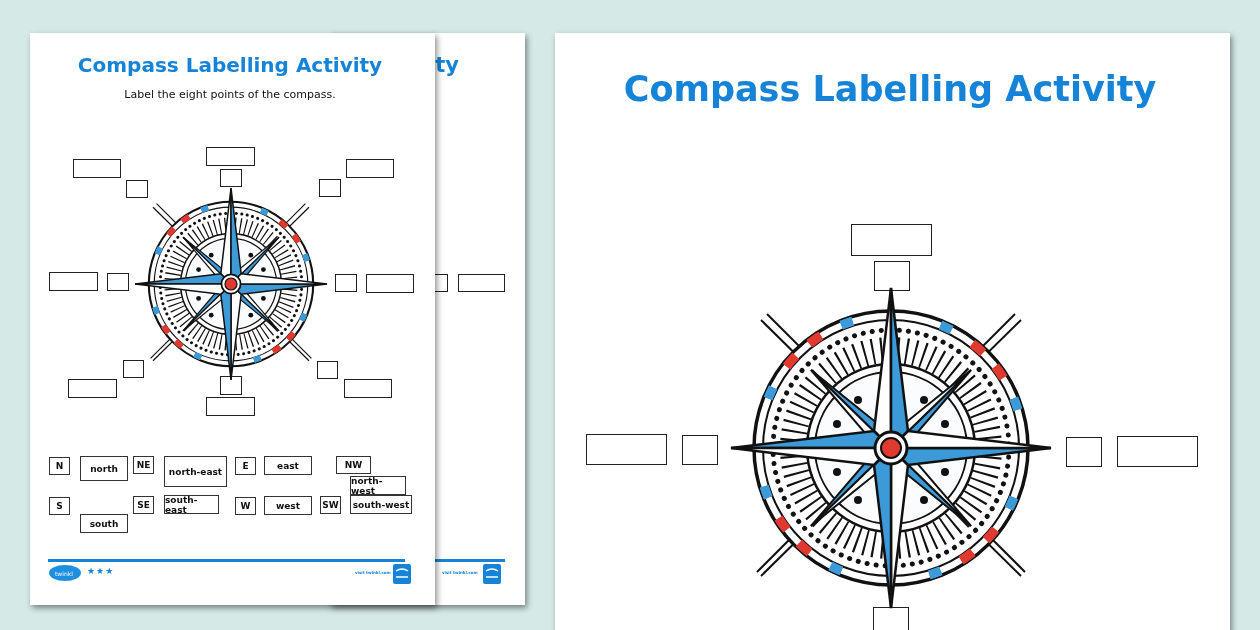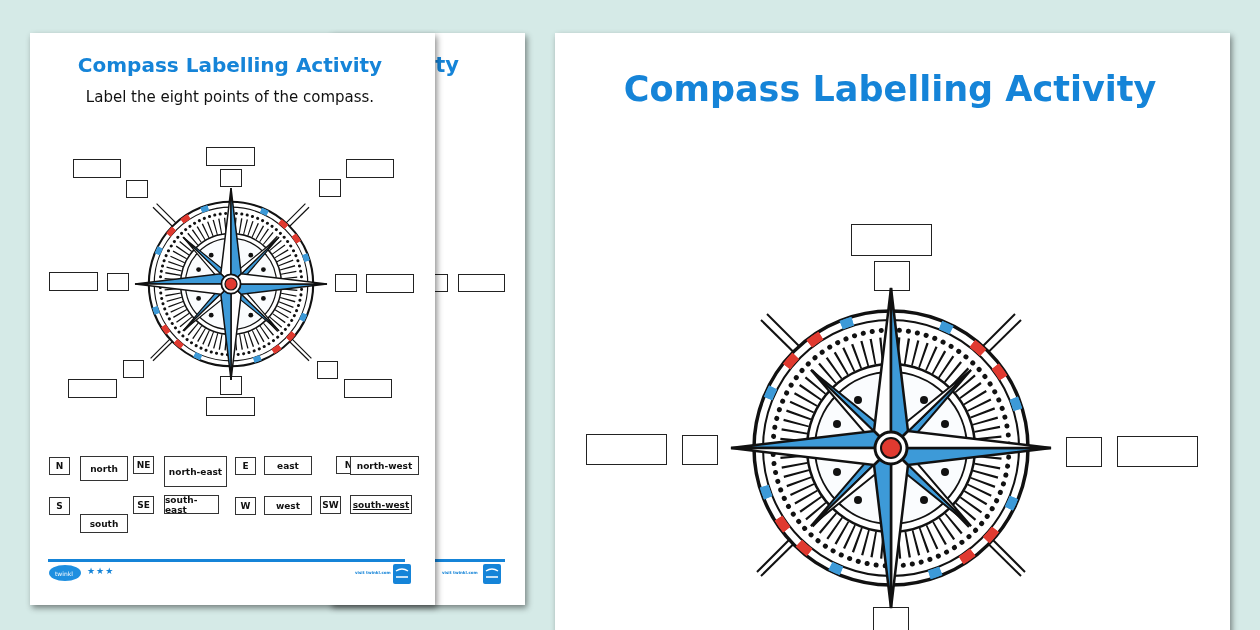--- a/index.html
+++ b/index.html
@@ -23,21 +23,21 @@
   <div class="footer-line" style="left:0;top:526px;width:175px;"></div>
   <div class="footer-url" style="left:112px;top:537px;">visit twinkl.com</div>
   <svg style="left:152px;top:530px;" width="20" height="22">
       <rect x="1" y="1" width="18" height="20" rx="2" fill="#1584d8"></rect>
       <path d="M4 8 Q10 4 16 8 M4 14 H16" stroke="#fff" stroke-width="1.5" fill="none"></path>
     </svg>
 </div>
 
 <div class="sheet" style="left:30px;top:33px;width:405px;height:572px;">
   <div class="title" style="left:0;width:400px;top:20px;font-size:20px;">Compass Labelling Activity</div>
-  <div class="subtitle" style="left:0;width:400px;top:55px;font-size:15px;">Label the eight points of the compass.</div>
+  <div class="subtitle" style="left:0;width:400px;top:55px;font-size:11px;">Label the eight points of the compass.</div>
 
   <div class="box" style="left:176px;top:114px;width:49px;height:19px;"></div>
   <div class="box" style="left:190px;top:136px;width:22px;height:18px;"></div>
   <div class="box" style="left:43px;top:126px;width:48px;height:19px;"></div>
   <div class="box" style="left:96px;top:147px;width:22px;height:18px;"></div>
   <div class="box" style="left:316px;top:126px;width:48px;height:19px;"></div>
   <div class="box" style="left:289px;top:146px;width:22px;height:18px;"></div>
   <div class="box" style="left:19px;top:239px;width:49px;height:19px;"></div>
   <div class="box" style="left:77px;top:240px;width:22px;height:18px;"></div>
   <div class="box" style="left:305px;top:241px;width:22px;height:18px;"></div>
@@ -56,31 +56,31 @@
   </svg>
 
   <div>
     <div class="lbl" style="left:19px;top:424px;width:21px;height:18px;">N</div>
     <div class="lbl" style="left:50px;top:423px;width:48px;height:25px;">north</div>
     <div class="lbl" style="left:103px;top:423px;width:21px;height:18px;">NE</div>
     <div class="lbl" style="left:134px;top:423px;width:63px;height:31px;">north-east</div>
     <div class="lbl" style="left:205px;top:424px;width:21px;height:18px;">E</div>
     <div class="lbl" style="left:234px;top:423px;width:48px;height:19px;">east</div>
     <div class="lbl" style="left:306px;top:423px;width:35px;height:18px;">NW</div>
-    <div class="lbl" style="left:320px;top:423px;width:69px;height:19px;">north-west</div>
+    <div class="lbl" style="left:320px;top:443px;width:56px;height:19px;">north-west</div>
   </div>
   <div>
     <div class="lbl" style="left:19px;top:464px;width:21px;height:18px;">S</div>
     <div class="lbl" style="left:50px;top:481px;width:48px;height:19px;">south</div>
     <div class="lbl" style="left:103px;top:463px;width:21px;height:18px;">SE</div>
     <div class="lbl" style="left:134px;top:462px;width:55px;height:19px;">south-east</div>
     <div class="lbl" style="left:205px;top:464px;width:21px;height:18px;">W</div>
     <div class="lbl" style="left:234px;top:463px;width:48px;height:19px;">west</div>
     <div class="lbl" style="left:290px;top:463px;width:21px;height:18px;">SW</div>
-    <div class="lbl" style="left:320px;top:462px;width:62px;height:19px;text-decoration:underline;">south-west</div>
+    <div class="lbl" style="left:320px;top:462px;width:62px;height:19px;">south-west</div>
   </div>
 
   <div class="footer-line" style="left:18px;top:526px;width:357px;"></div>
   <svg style="left:18px;top:531px;" width="34" height="18">
       <ellipse cx="17" cy="9" rx="16" ry="8" fill="#1e8fe0"></ellipse>
       <text x="7" y="12" font-size="6" fill="#fff" font-family="DejaVu Sans, sans-serif">twinkl</text>
     </svg>
   <div style="position:absolute;left:57px;top:533px;font-size:9px;color:#1584d8;letter-spacing:1px;">★★★</div>
   <div class="footer-url" style="left:325px;top:537px;">visit twinkl.com</div>
   <svg style="left:362px;top:530px;" width="20" height="22">

